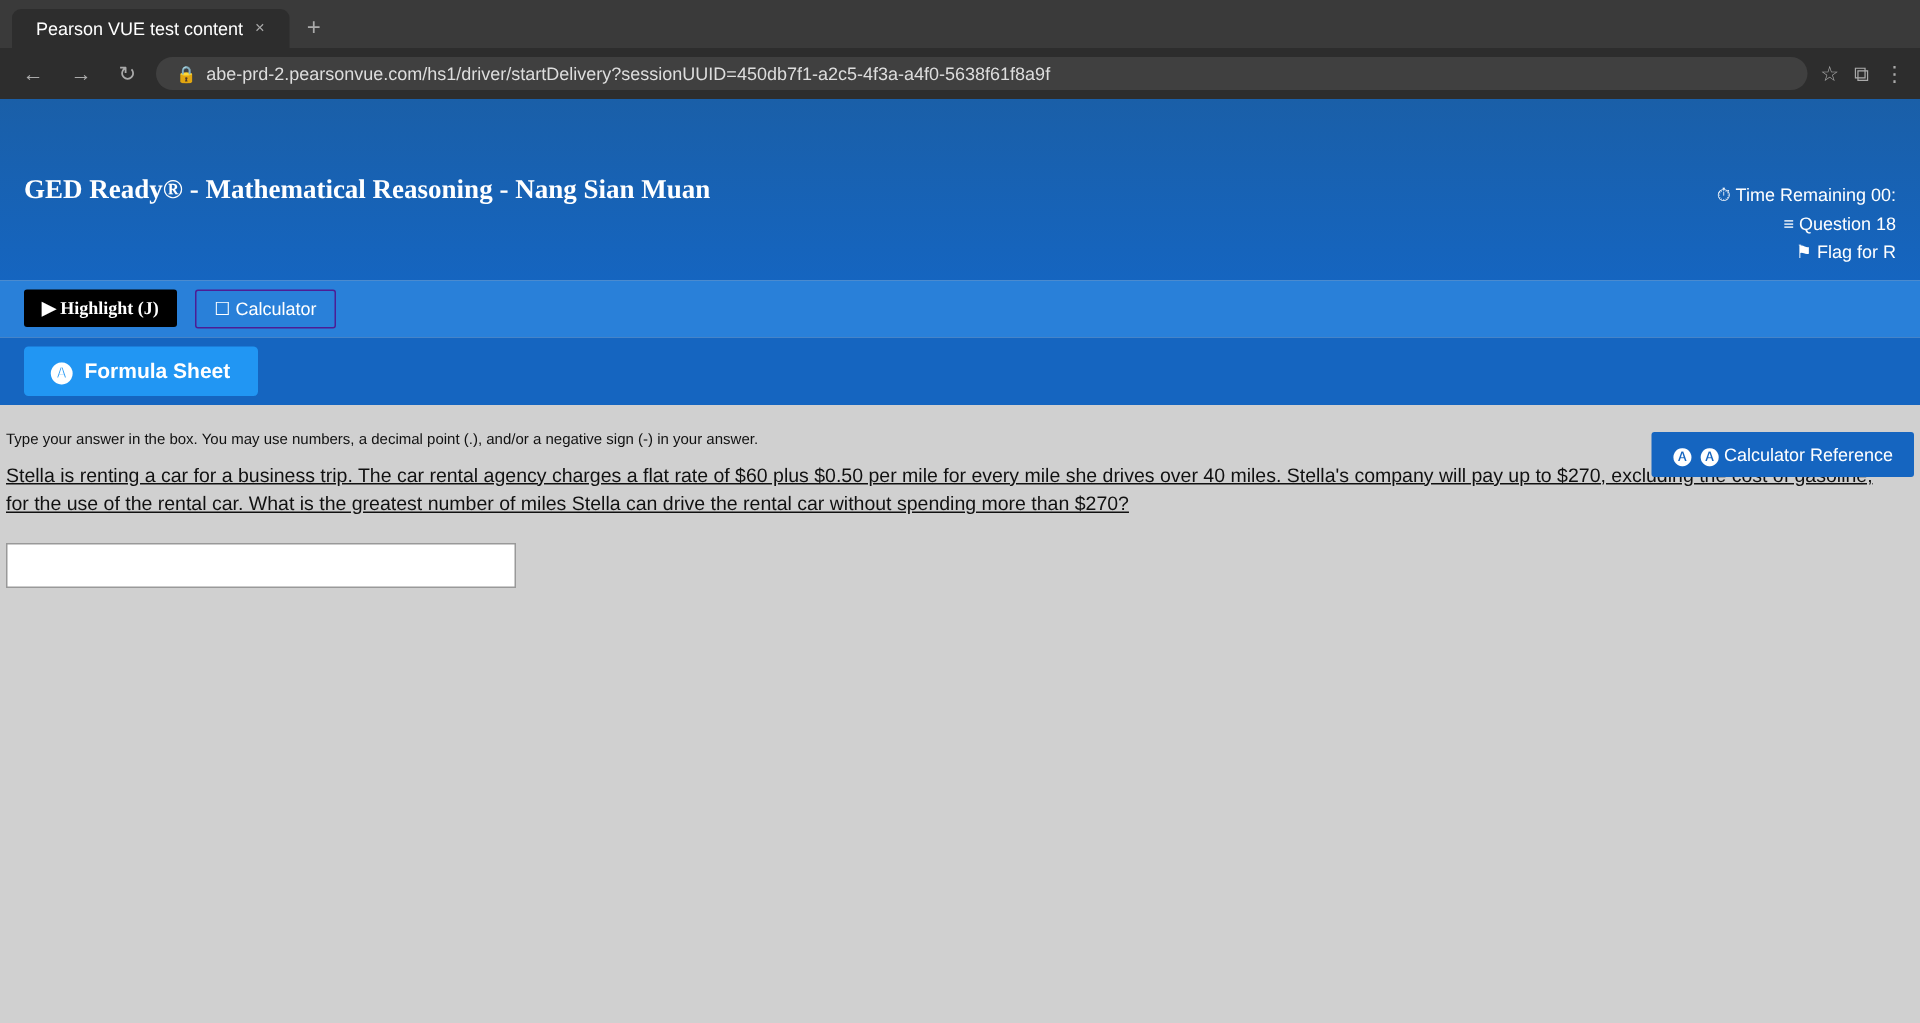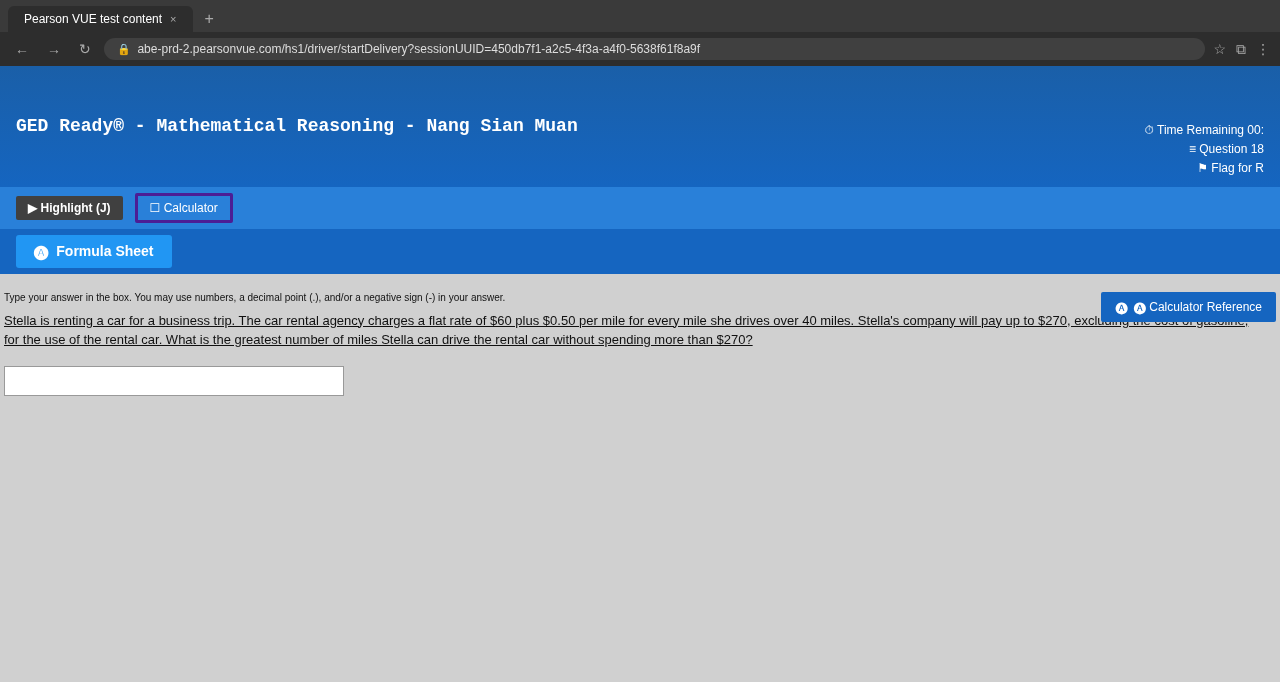--- a/index.html
+++ b/index.html
@@ -83,21 +83,21 @@
       background: linear-gradient(180deg, #1a5fa8 0%, #1565c0 100%);
       padding: 8px 16px 8px 16px;
       display: flex;
       align-items: center;
       justify-content: space-between;
     }
     .app-title {
       color: #fff;
       font-size: 18px;
       font-weight: bold;
-      font-family: Liberation Mono, monospace;
+      font-family: Liberation Serif, serif;
     }
     .time-info {
       color: #fff;
       font-size: 12px;
       text-align: right;
       line-height: 1.6;
       margin-top: 47px;
     }
 
     
@@ -115,25 +115,26 @@
       padding: 5px 12px;
       font-size: 12px;
       font-weight: bold;
       cursor: pointer;
       border-radius: 2px;
       display: flex;
       align-items: center;
       gap: 5px;
     }
     .toolbar-btn.highlight {
-      background: #404040;
+      background: #000000;
+      font-family: Liberation Serif, serif;
     }
     .toolbar-btn.calculator {
       background: transparent;
-      border: 3px solid #4c1d95;
+      border: 1px solid #4c1d95;
       color: #fff;
       font-weight: normal;
     }
 
     
     .formula-sheet-area {
       background: #1565c0;
       padding: 6px 16px;
       display: flex;
       align-items: center;

